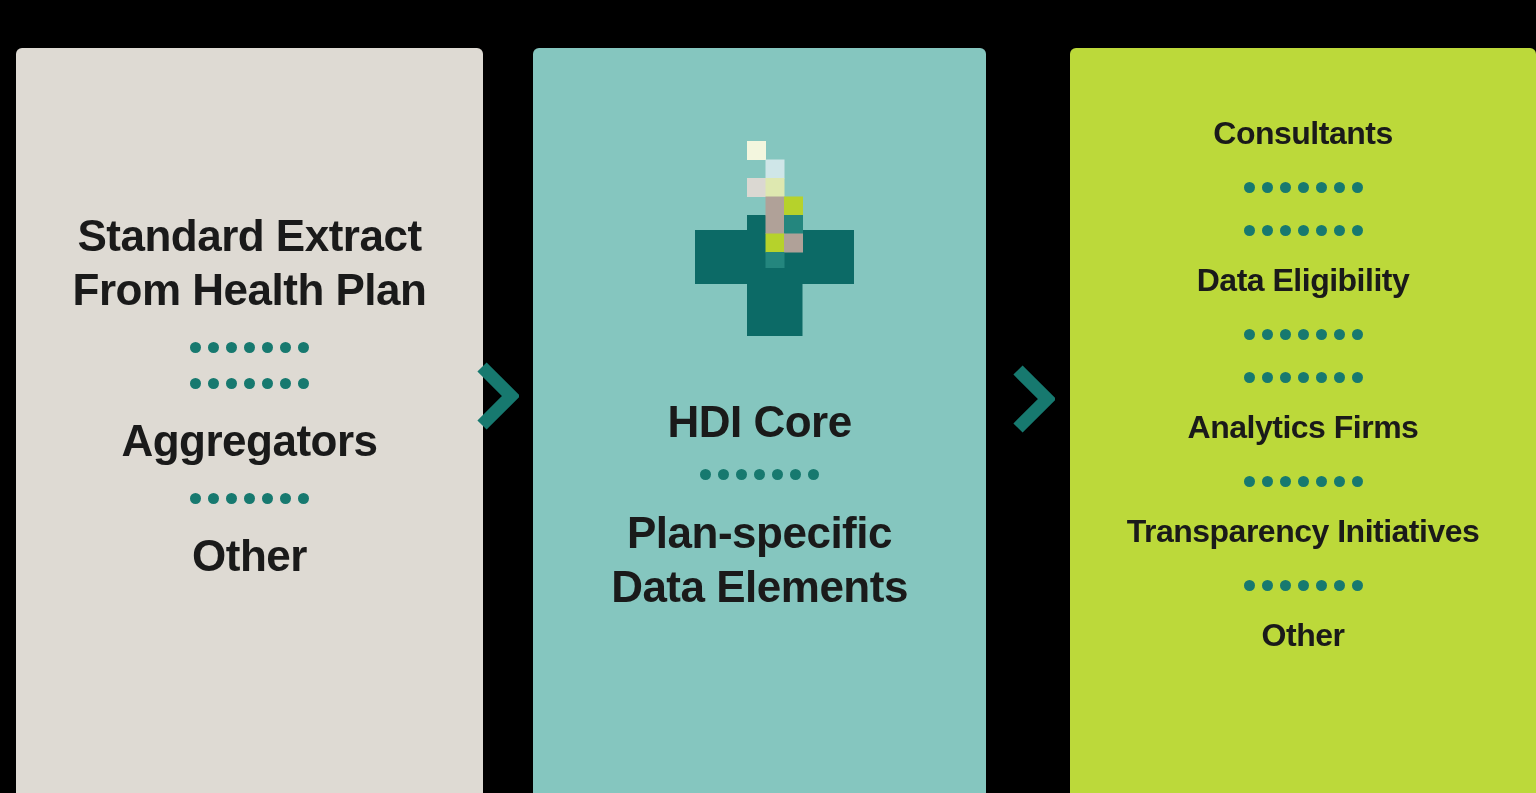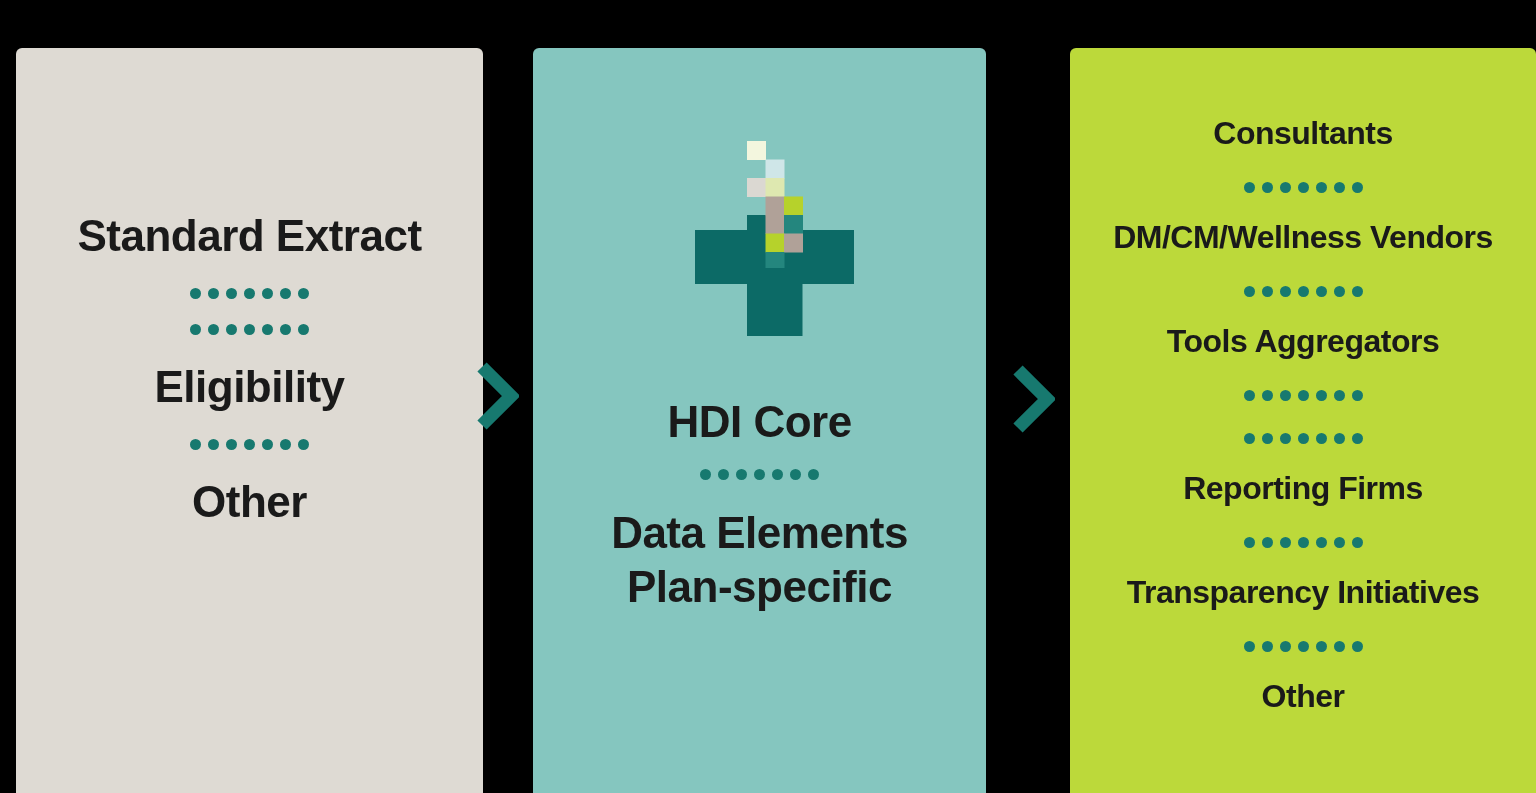--- a/index.html
+++ b/index.html
@@ -106,40 +106,41 @@
   .px-teal   { fill: var(--pixel-teal, #24867E); }
 </style>
 </head>
 <body>
 
 <div class="canvas">
 
   <section class="panel panel-source">
     <div class="big-text">
       <div>Standard Extract</div>
-    </div>
-    <div class="dots">
-        <span class="dot"></span>
-        <span class="dot"></span>
-        <span class="dot"></span>
-        <span class="dot"></span>
-        <span class="dot"></span>
-        <span class="dot"></span>
-        <span class="dot"></span>
-      </div>
-    <div class="dots">
-        <span class="dot"></span>
-        <span class="dot"></span>
-        <span class="dot"></span>
-        <span class="dot"></span>
-        <span class="dot"></span>
-        <span class="dot"></span>
-        <span class="dot"></span>
-      </div>
-    <div class="big-text">Eligibility</div>
+      <div>From Health Plan</div>
+    </div>
+    <div class="dots">
+        <span class="dot"></span>
+        <span class="dot"></span>
+        <span class="dot"></span>
+        <span class="dot"></span>
+        <span class="dot"></span>
+        <span class="dot"></span>
+        <span class="dot"></span>
+      </div>
+    <div class="dots">
+        <span class="dot"></span>
+        <span class="dot"></span>
+        <span class="dot"></span>
+        <span class="dot"></span>
+        <span class="dot"></span>
+        <span class="dot"></span>
+        <span class="dot"></span>
+      </div>
+    <div class="big-text">Aggregators</div>
     <div class="dots">
         <span class="dot"></span>
         <span class="dot"></span>
         <span class="dot"></span>
         <span class="dot"></span>
         <span class="dot"></span>
         <span class="dot"></span>
         <span class="dot"></span>
       </div>
     <div class="big-text">Other</div>
@@ -173,70 +174,69 @@
     <div class="dots">
         <span class="dot"></span>
         <span class="dot"></span>
         <span class="dot"></span>
         <span class="dot"></span>
         <span class="dot"></span>
         <span class="dot"></span>
         <span class="dot"></span>
       </div>
     <div class="big-text subtitle">
+      <div>Plan-specific</div>
       <div>Data Elements</div>
-      <div>Plan-specific</div>
     </div>
   </section>
 
   <svg class="chevron chevron-2" width="44" height="72" viewBox="0 0 44 72">
     <path d="M7 7 L36 36 L7 65"></path>
   </svg>
 
   <section class="panel panel-output">
     <div class="small-text">Consultants</div>
     <div class="dots">
         <span class="dot"></span>
         <span class="dot"></span>
         <span class="dot"></span>
         <span class="dot"></span>
         <span class="dot"></span>
         <span class="dot"></span>
         <span class="dot"></span>
       </div>
-    <div class="small-text">DM/CM/Wellness Vendors</div>
-    <div class="dots">
-        <span class="dot"></span>
-        <span class="dot"></span>
-        <span class="dot"></span>
-        <span class="dot"></span>
-        <span class="dot"></span>
-        <span class="dot"></span>
-        <span class="dot"></span>
-      </div>
-    <div class="small-text">Tools Aggregators</div>
-    <div class="dots">
-        <span class="dot"></span>
-        <span class="dot"></span>
-        <span class="dot"></span>
-        <span class="dot"></span>
-        <span class="dot"></span>
-        <span class="dot"></span>
-        <span class="dot"></span>
-      </div>
-    <div class="dots">
-        <span class="dot"></span>
-        <span class="dot"></span>
-        <span class="dot"></span>
-        <span class="dot"></span>
-        <span class="dot"></span>
-        <span class="dot"></span>
-        <span class="dot"></span>
-      </div>
-    <div class="small-text">Reporting Firms</div>
+    <div class="dots">
+        <span class="dot"></span>
+        <span class="dot"></span>
+        <span class="dot"></span>
+        <span class="dot"></span>
+        <span class="dot"></span>
+        <span class="dot"></span>
+        <span class="dot"></span>
+      </div>
+    <div class="small-text">Data Eligibility</div>
+    <div class="dots">
+        <span class="dot"></span>
+        <span class="dot"></span>
+        <span class="dot"></span>
+        <span class="dot"></span>
+        <span class="dot"></span>
+        <span class="dot"></span>
+        <span class="dot"></span>
+      </div>
+    <div class="dots">
+        <span class="dot"></span>
+        <span class="dot"></span>
+        <span class="dot"></span>
+        <span class="dot"></span>
+        <span class="dot"></span>
+        <span class="dot"></span>
+        <span class="dot"></span>
+      </div>
+    <div class="small-text">Analytics Firms</div>
     <div class="dots">
         <span class="dot"></span>
         <span class="dot"></span>
         <span class="dot"></span>
         <span class="dot"></span>
         <span class="dot"></span>
         <span class="dot"></span>
         <span class="dot"></span>
       </div>
     <div class="small-text">Transparency Initiatives</div>

